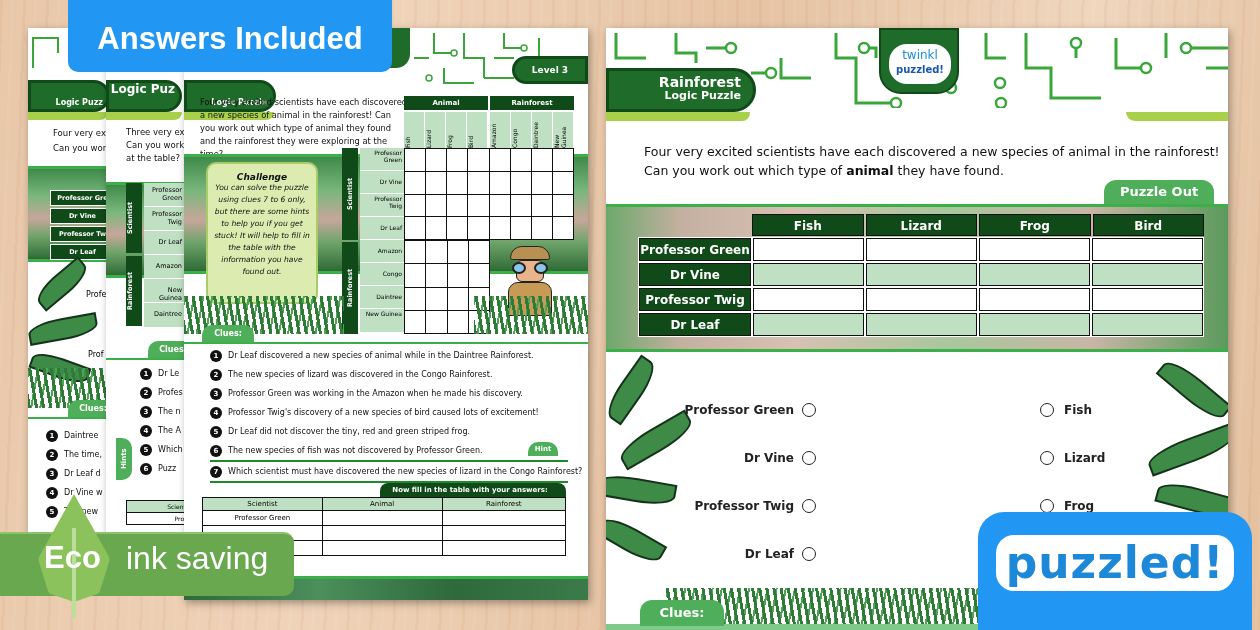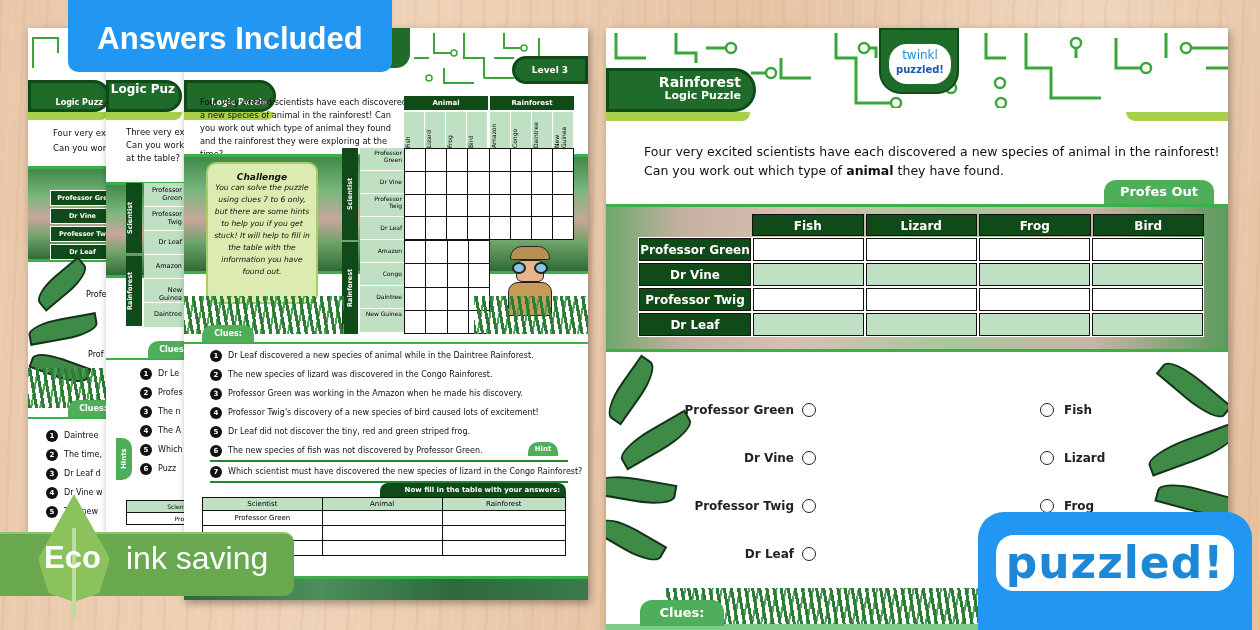--- a/index.html
+++ b/index.html
@@ -293,21 +293,21 @@
       </div>
     <div style="width:358px;height:2px;background:#1f8a2a"></div>
     <div class="clue">
         <span class="num">7</span>
         <span>Which scientist must have discovered the new species of lizard in the Congo Rainforest?</span>
       </div>
     <div style="width:358px;height:2px;background:#1f8a2a"></div>
   </div>
   <div class="tab-green" style="left:344px;top:414px;width:30px;height:14px;font-size:7px;line-height:14px">Hint</div>
 
-  <div class="dk" style="position:absolute;left:196px;top:455px;width:186px;height:14px;font-size:7px;line-height:14px;border-radius:8px 8px 0 0;text-align:right;padding-right:6px">Now fill in the table with your answers:</div>
+  <div class="dk" style="position:absolute;left:196px;top:455px;width:186px;height:14px;font-size:7px;line-height:14px;border-radius:8px 8px 0 0;padding-right:6px">Now fill in the table with your answers:</div>
   <table class="grid-tbl" style="position:absolute;left:18px;top:469px;width:364px;font-size:7px">
     <tbody>
         <tr>
       <td class="lt" style="text-align:center;height:13px;width:33%">Scientist</td>
       <td class="lt" style="text-align:center;width:33%">Animal</td>
       <td class="lt" style="text-align:center">Rainforest</td>
     </tr>
     <tr>
           <td style="text-align:center;height:15px">Professor Green</td>
           <td></td>
@@ -355,21 +355,21 @@
     <div style="font-size:14px">Rainforest</div>
     <div style="font-size:11px">Logic Puzzle</div>
   </div>
   <div class="hdr-line" style="left:0;top:84px;width:144px;height:9px"></div>
   <div class="hdr-line" style="left:520px;top:84px;width:102px;height:9px;border-radius:0 0 0 10px"></div>
 
   <div class="intro" style="left:38px;top:114px;font-size:12.5px;line-height:19px">
     <div>Four very excited scientists have each discovered a new species of animal in the rainforest!</div>
     <div><span>Can you work out which type of </span><b>animal</b><span> they have found.</span></div>
   </div>
-  <div class="tab-green" style="left:498px;top:152px;width:110px;height:24px;font-size:13px;line-height:24px;border-radius:12px 12px 0 0">Profes Out</div>
+  <div class="tab-green" style="left:498px;top:152px;width:110px;height:24px;font-size:13px;line-height:24px;border-radius:12px 12px 0 0">Puzzle Out</div>
 
   <div class="jungle" style="left:0;top:176px;width:622px;height:148px;background:linear-gradient(90deg,#6da86b 0%,#c4b0a0 12%,#d8c0b3 30%,#a9c79d 55%,#c9b5a6 78%,#5b9a5c 100%)"></div>
   <div style="position:absolute;left:146px;top:186px;width:452px;display:flex;gap:2px">
     <div class="dk" style="flex:1;height:22px;font-size:12px;line-height:22px;border:1.5px solid #111">Fish</div>
     <div class="dk" style="flex:1;height:22px;font-size:12px;line-height:22px;border:1.5px solid #111">Lizard</div>
     <div class="dk" style="flex:1;height:22px;font-size:12px;line-height:22px;border:1.5px solid #111">Frog</div>
     <div class="dk" style="flex:1;height:22px;font-size:12px;line-height:22px;border:1.5px solid #111">Bird</div>
   </div>
   <div style="position:absolute;left:32px;top:209px;width:566px;background:#fff;padding:1px">
     <div style="display:flex;gap:2px;margin-bottom:2px">

